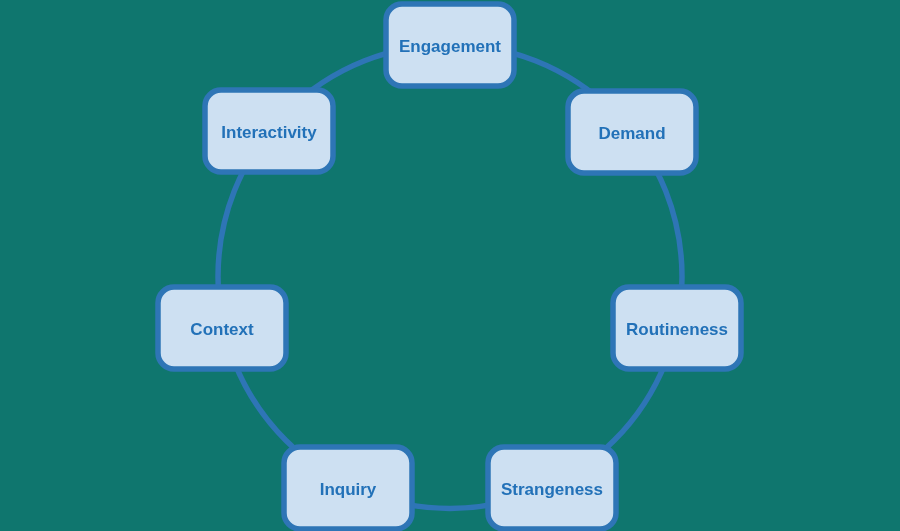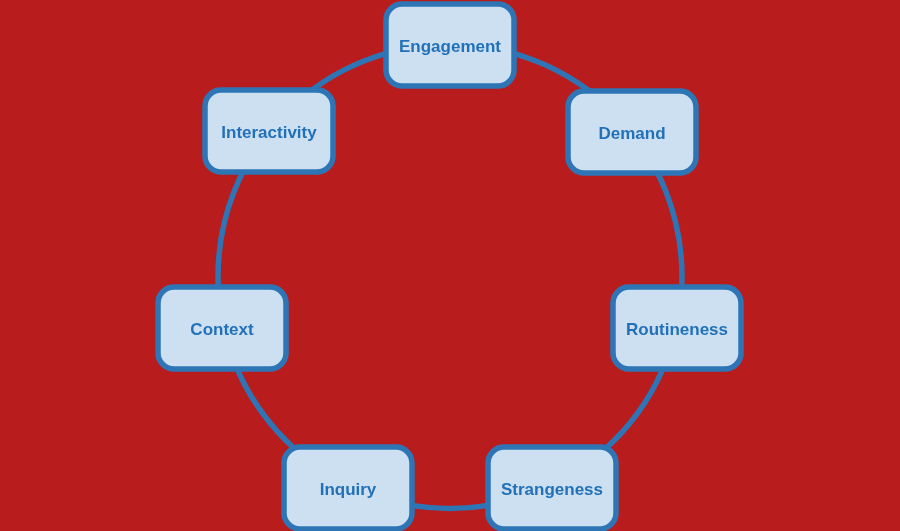--- a/index.html
+++ b/index.html
@@ -4,21 +4,21 @@
 <style>
   html, body {
     margin: 0;
     padding: 0;
     background: #000000;
   }
   .stage {
     position: relative;
     width: 900px;
     height: 531px;
-    background: #b91c1c;
+    background: #0f766e;
     overflow: hidden;
     font-family: "Liberation Sans", sans-serif;
   }
   svg { display: block; }
   .cycle-ring {
     fill: none;
     stroke: #2E75B6;
     stroke-width: 5.5;
   }
   .node-box {

